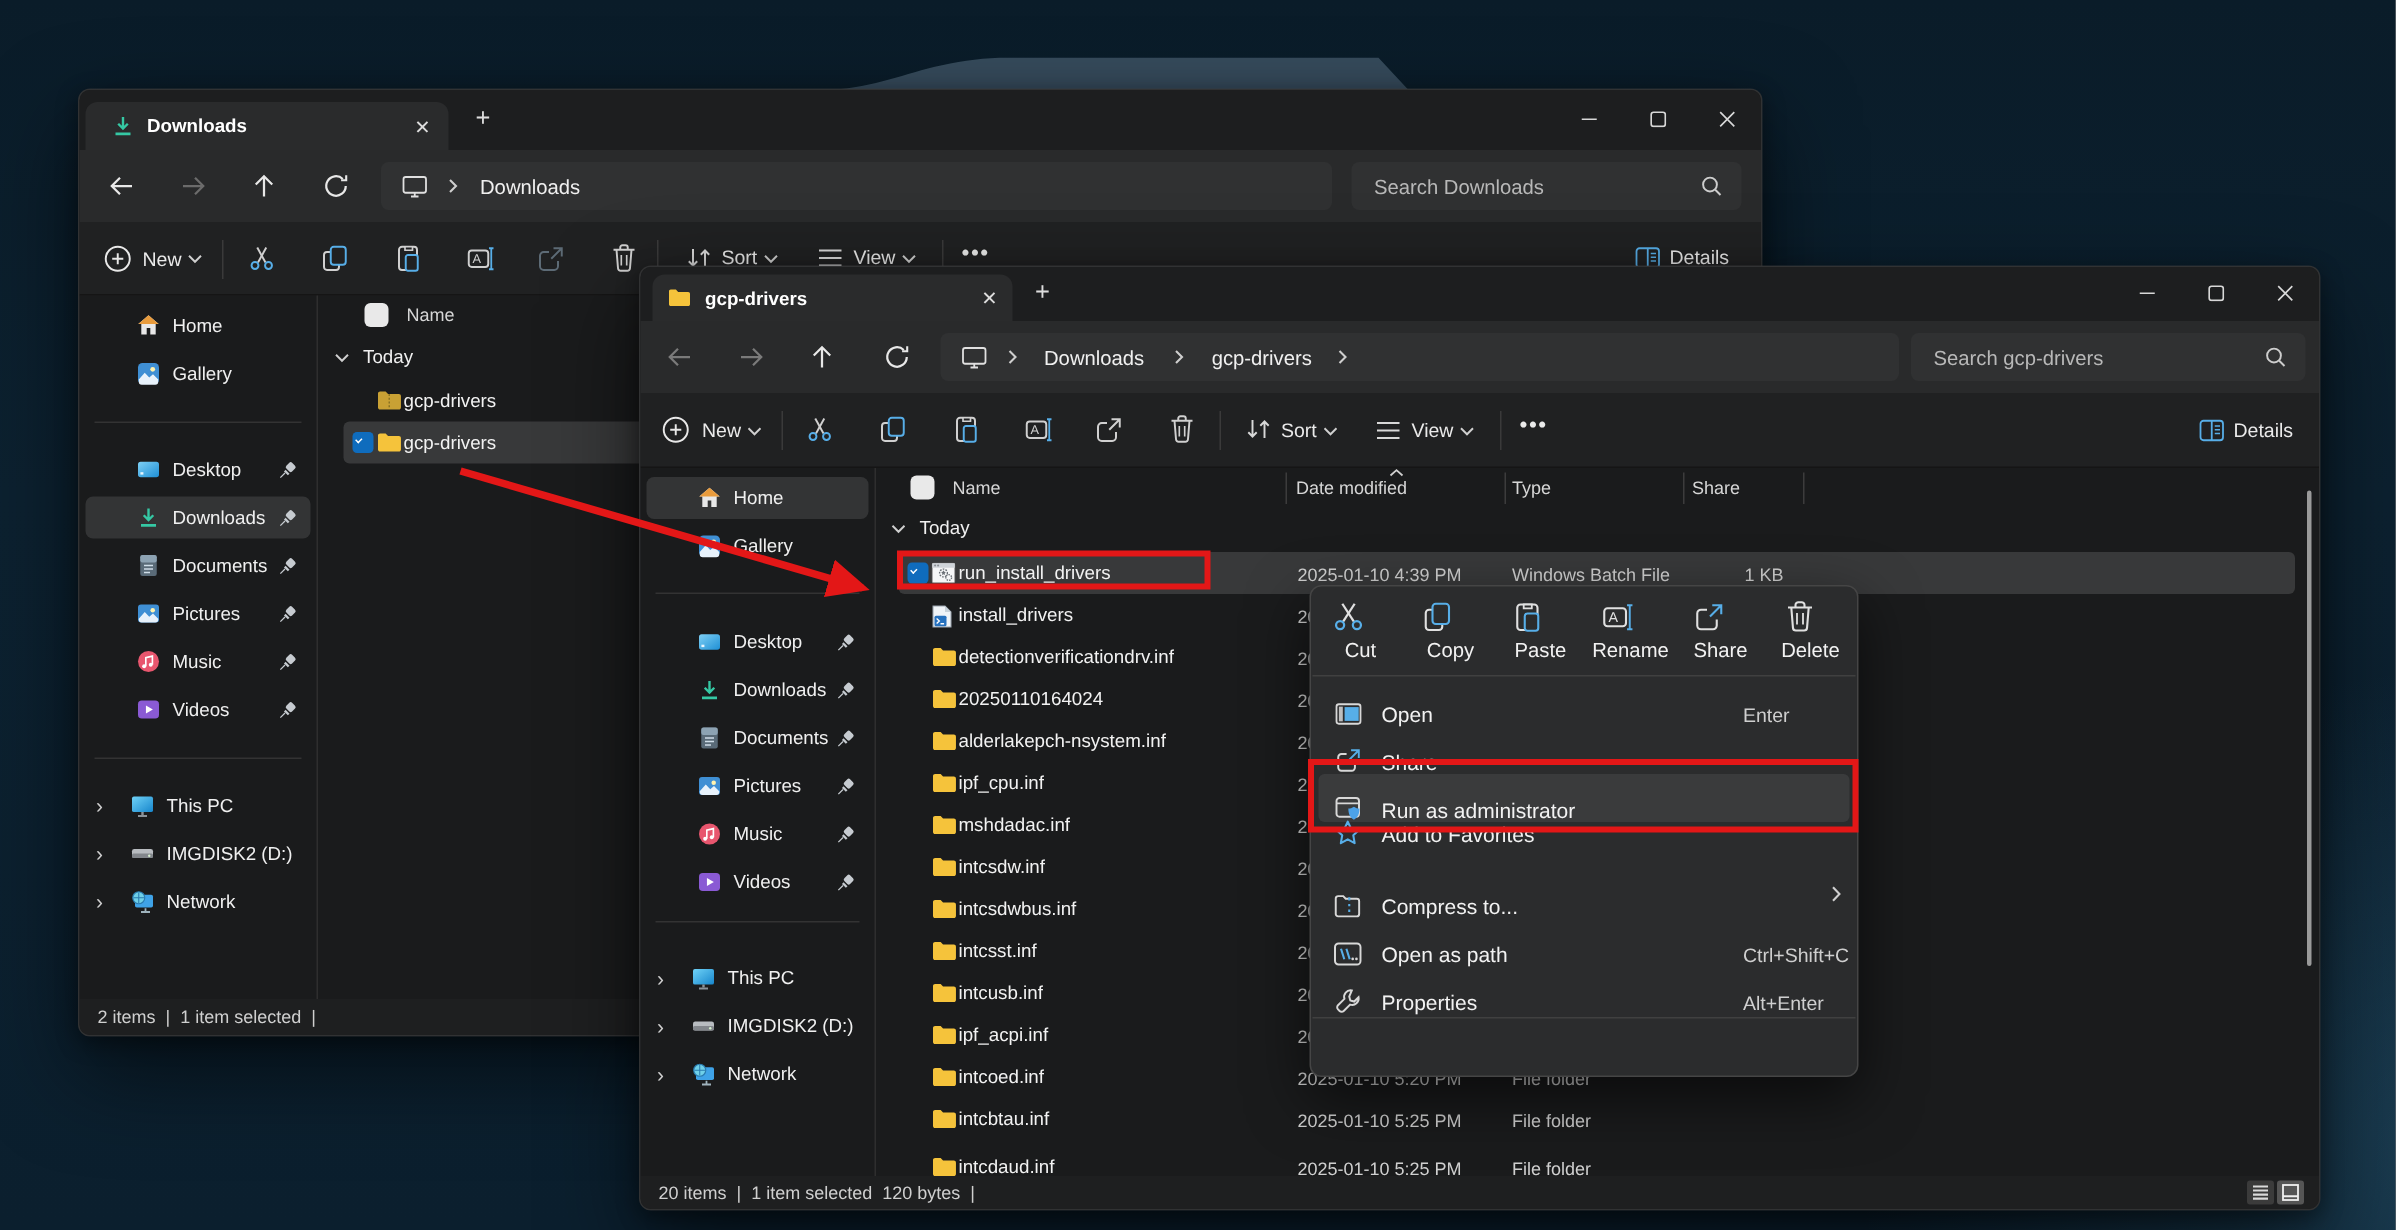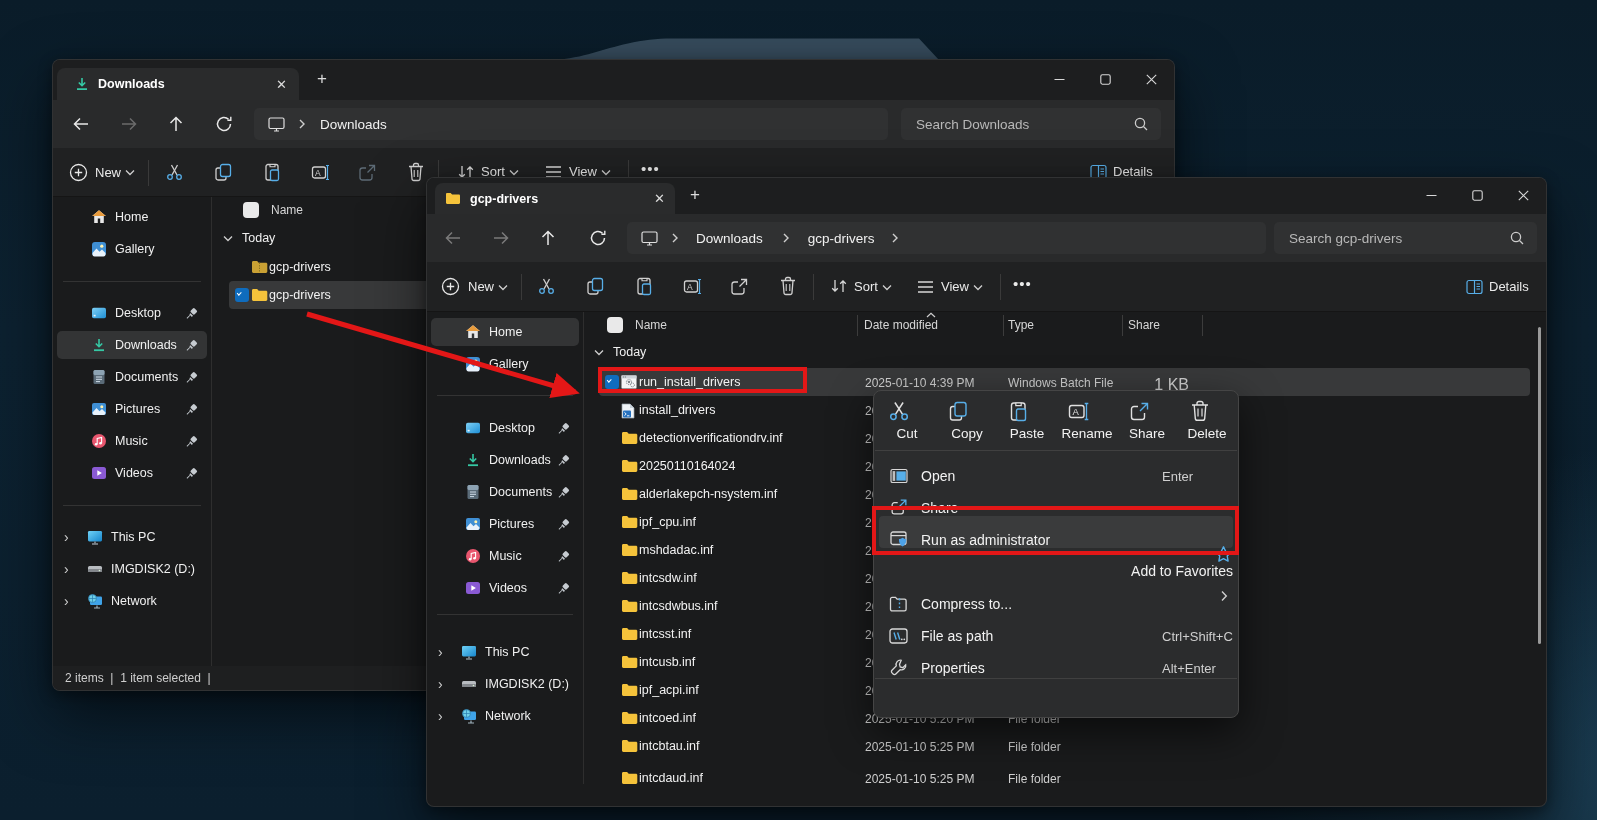--- a/index.html
+++ b/index.html
@@ -78,21 +78,21 @@
 .vscroll { position:absolute; right:5px; top:15px; width:3px; height:317px; background:#9a9a9a; border-radius:2px; }
 .viewbtn { position:absolute; top:3px; width:18px; height:16px; display:flex; align-items:center; justify-content:center; border-radius:2px; background:#3b3b3b; }
 .viewbtn.sel2 { background:#555; }
 .frow2 { position:absolute; left:14px; right:16px; height:28px; border-radius:4px; }
 .frow2.rowsel { background:#38393a; }
 .ric { position:absolute; left:22px; top:7px; }
 .rcheck { position:absolute; left:6px; top:7px; }
 .rname { position:absolute; left:40px; top:7px; font-size:12.5px; color:#f2f2f2; }
 .rdate { position:absolute; left:266px; top:8px; font-size:12px; color:#d0d0d0; }
 .rtype { position:absolute; left:409px; top:8px; font-size:12px; color:#d0d0d0; }
-.rsize { position:absolute; right:341px; top:8px; font-size:16px; color:#d0d0d0; }
+.rsize { position:absolute; right:341px; top:8px; font-size:12px; color:#d0d0d0; }
 
 .redbox { position:absolute; border:4px solid #e31717; z-index:60; }
 #arrow { position:absolute; left:0; top:0; width:1597px; height:820px; z-index:70; pointer-events:none; }
 </style>
 </head>
 <body>
 <svg class="wave" viewBox="0 0 400 24" preserveAspectRatio="none">
     <path d="M13 24 C 45 22 62 13 88 7.5 C 103 4.2 116 2.5 132 2.5 L 379 2.5 L 399 24 Z" fill="#3b5162" opacity=".9"></path>
   </svg>
 
@@ -864,20 +864,34 @@
             <span class="ric"><svg width="17" height="14" viewBox="0 0 17 14">
                 <path d="M1 2.4c0-.8.6-1.4 1.4-1.4h3.7l1.6 1.7h7.2c.8 0 1.4.6 1.4 1.4v7.5c0 .8-.6 1.4-1.4 1.4H2.4c-.8 0-1.4-.6-1.4-1.4z" fill="#f5c33b"></path>
               </svg></span>
             <span class="rname">intcdaud.inf</span>
             <span class="rdate">2025-01-10 5:25 PM</span>
             <span class="rtype">File folder</span>
           </div>
       </div>
       <div class="vscroll"></div>
     </div>
+  </div>
+  <div class="statusbar">
+      <span style="margin-left:12px;">20 items&nbsp;&nbsp;|&nbsp;&nbsp;1 item selected&nbsp;&nbsp;120 bytes&nbsp;&nbsp;|</span>
+    <span class="viewbtn" style="right:30px;">
+        <svg width="12" height="12" viewBox="0 0 12 12" stroke="#dadada" stroke-width="1.4">
+          <path d="M1 2h10M1 4.7h10M1 7.4h10M1 10.1h10"></path>
+        </svg>
+      </span>
+    <span class="viewbtn sel2" style="right:10px;">
+        <svg width="12" height="12" viewBox="0 0 12 12" fill="none" stroke="#f0f0f0" stroke-width="1.2">
+          <rect x="1" y="1" width="10" height="10"></rect>
+          <path d="M1 8.5h10"></path>
+        </svg>
+      </span>
   </div>
 </div>
 
 <div id="cmenu">
   <div style="position:absolute;left:14px;top:10px;"><svg width="22" height="21" viewBox="0 0 21 21" fill="none" stroke="#57aee8" stroke-width="1.5">
         <path d="M14.6 1.5L6.9 13.4" stroke="#e0e0e0"></path>
         <path d="M6.4 1.5L14.1 13.4" stroke="#e0e0e0"></path>
         <circle cx="4.9" cy="15.7" r="2.7"></circle>
         <circle cx="16.1" cy="15.7" r="2.7"></circle>
       </svg></div>
@@ -933,21 +947,21 @@
   <div class="mitem msel" style="top:125px;">
       <span class="mico">
         <svg width="18" height="17" viewBox="0 0 18 17">
           <rect x="1" y="1" width="15" height="12.5" rx="2" fill="none" stroke="#d8d8d8" stroke-width="1.3"></rect>
           <path d="M1 4.6h15" stroke="#d8d8d8" stroke-width="1.2"></path>
           <path d="M12.6 6.8c1.2.9 2.5 1.2 3.7 1.2 0 3.4-1 6-3.7 7.5-2.7-1.5-3.7-4.1-3.7-7.5 1.2 0 2.5-.3 3.7-1.2z" fill="#4da2e8"></path>
         </svg>
       </span>
       <span class="mlabel">Run as administrator</span>
     </div>
-  <div class="mitem" style="top:154px;flex-direction:column;">
+  <div class="mitem" style="top:141px;">
       <span class="mico">
         <svg width="19" height="18" viewBox="0 0 19 18" fill="none" stroke="#57aee8" stroke-width="1.4">
           <path d="M9.5 1.8l2.3 4.8 5.2.7-3.8 3.6.9 5.2-4.6-2.5-4.6 2.5.9-5.2L2 7.3l5.2-.7z" stroke-linejoin="round"></path>
         </svg>
       </span>
       <span class="mlabel">Add to Favorites</span>
     </div>
   <div class="mitem" style="top:189px;">
       <span class="mico">
         <svg width="19" height="16" viewBox="0 0 19 16" fill="none" stroke="#d8d8d8" stroke-width="1.3">
@@ -962,21 +976,21 @@
     </div>
   <div class="mitem" style="top:221px;">
       <span class="mico">
         <svg width="19" height="16" viewBox="0 0 19 16">
           <rect x="1" y="1" width="17" height="14" rx="2.4" fill="none" stroke="#d8d8d8" stroke-width="1.3"></rect>
           <path d="M5 4.5l2.2 7M8.6 4.5l2.2 7" stroke="#57aee8" stroke-width="1.4"></path>
           <circle cx="12.8" cy="11.3" r=".9" fill="#d8d8d8"></circle>
           <circle cx="15.3" cy="11.3" r=".9" fill="#d8d8d8"></circle>
         </svg>
       </span>
-      <span class="mlabel">File as path</span>
+      <span class="mlabel">Open as path</span>
       <span class="mshort">Ctrl+Shift+C</span>
     </div>
   <div class="mitem" style="top:253px;">
       <span class="mico">
         <svg width="18" height="18" viewBox="0 0 18 18" fill="none" stroke="#d8d8d8" stroke-width="1.3">
           <path d="M11.2 2.3a4.3 4.3 0 0 0-4.9 5.6L2 12.2a1.9 1.9 0 0 0 0 2.7l1.1 1.1a1.9 1.9 0 0 0 2.7 0l4.3-4.3a4.3 4.3 0 0 0 5.6-4.9l-2.9 2.9-2.6-.7-.7-2.6z"></path>
         </svg>
       </span>
       <span class="mlabel">Properties</span>
       <span class="mshort">Alt+Enter</span>

